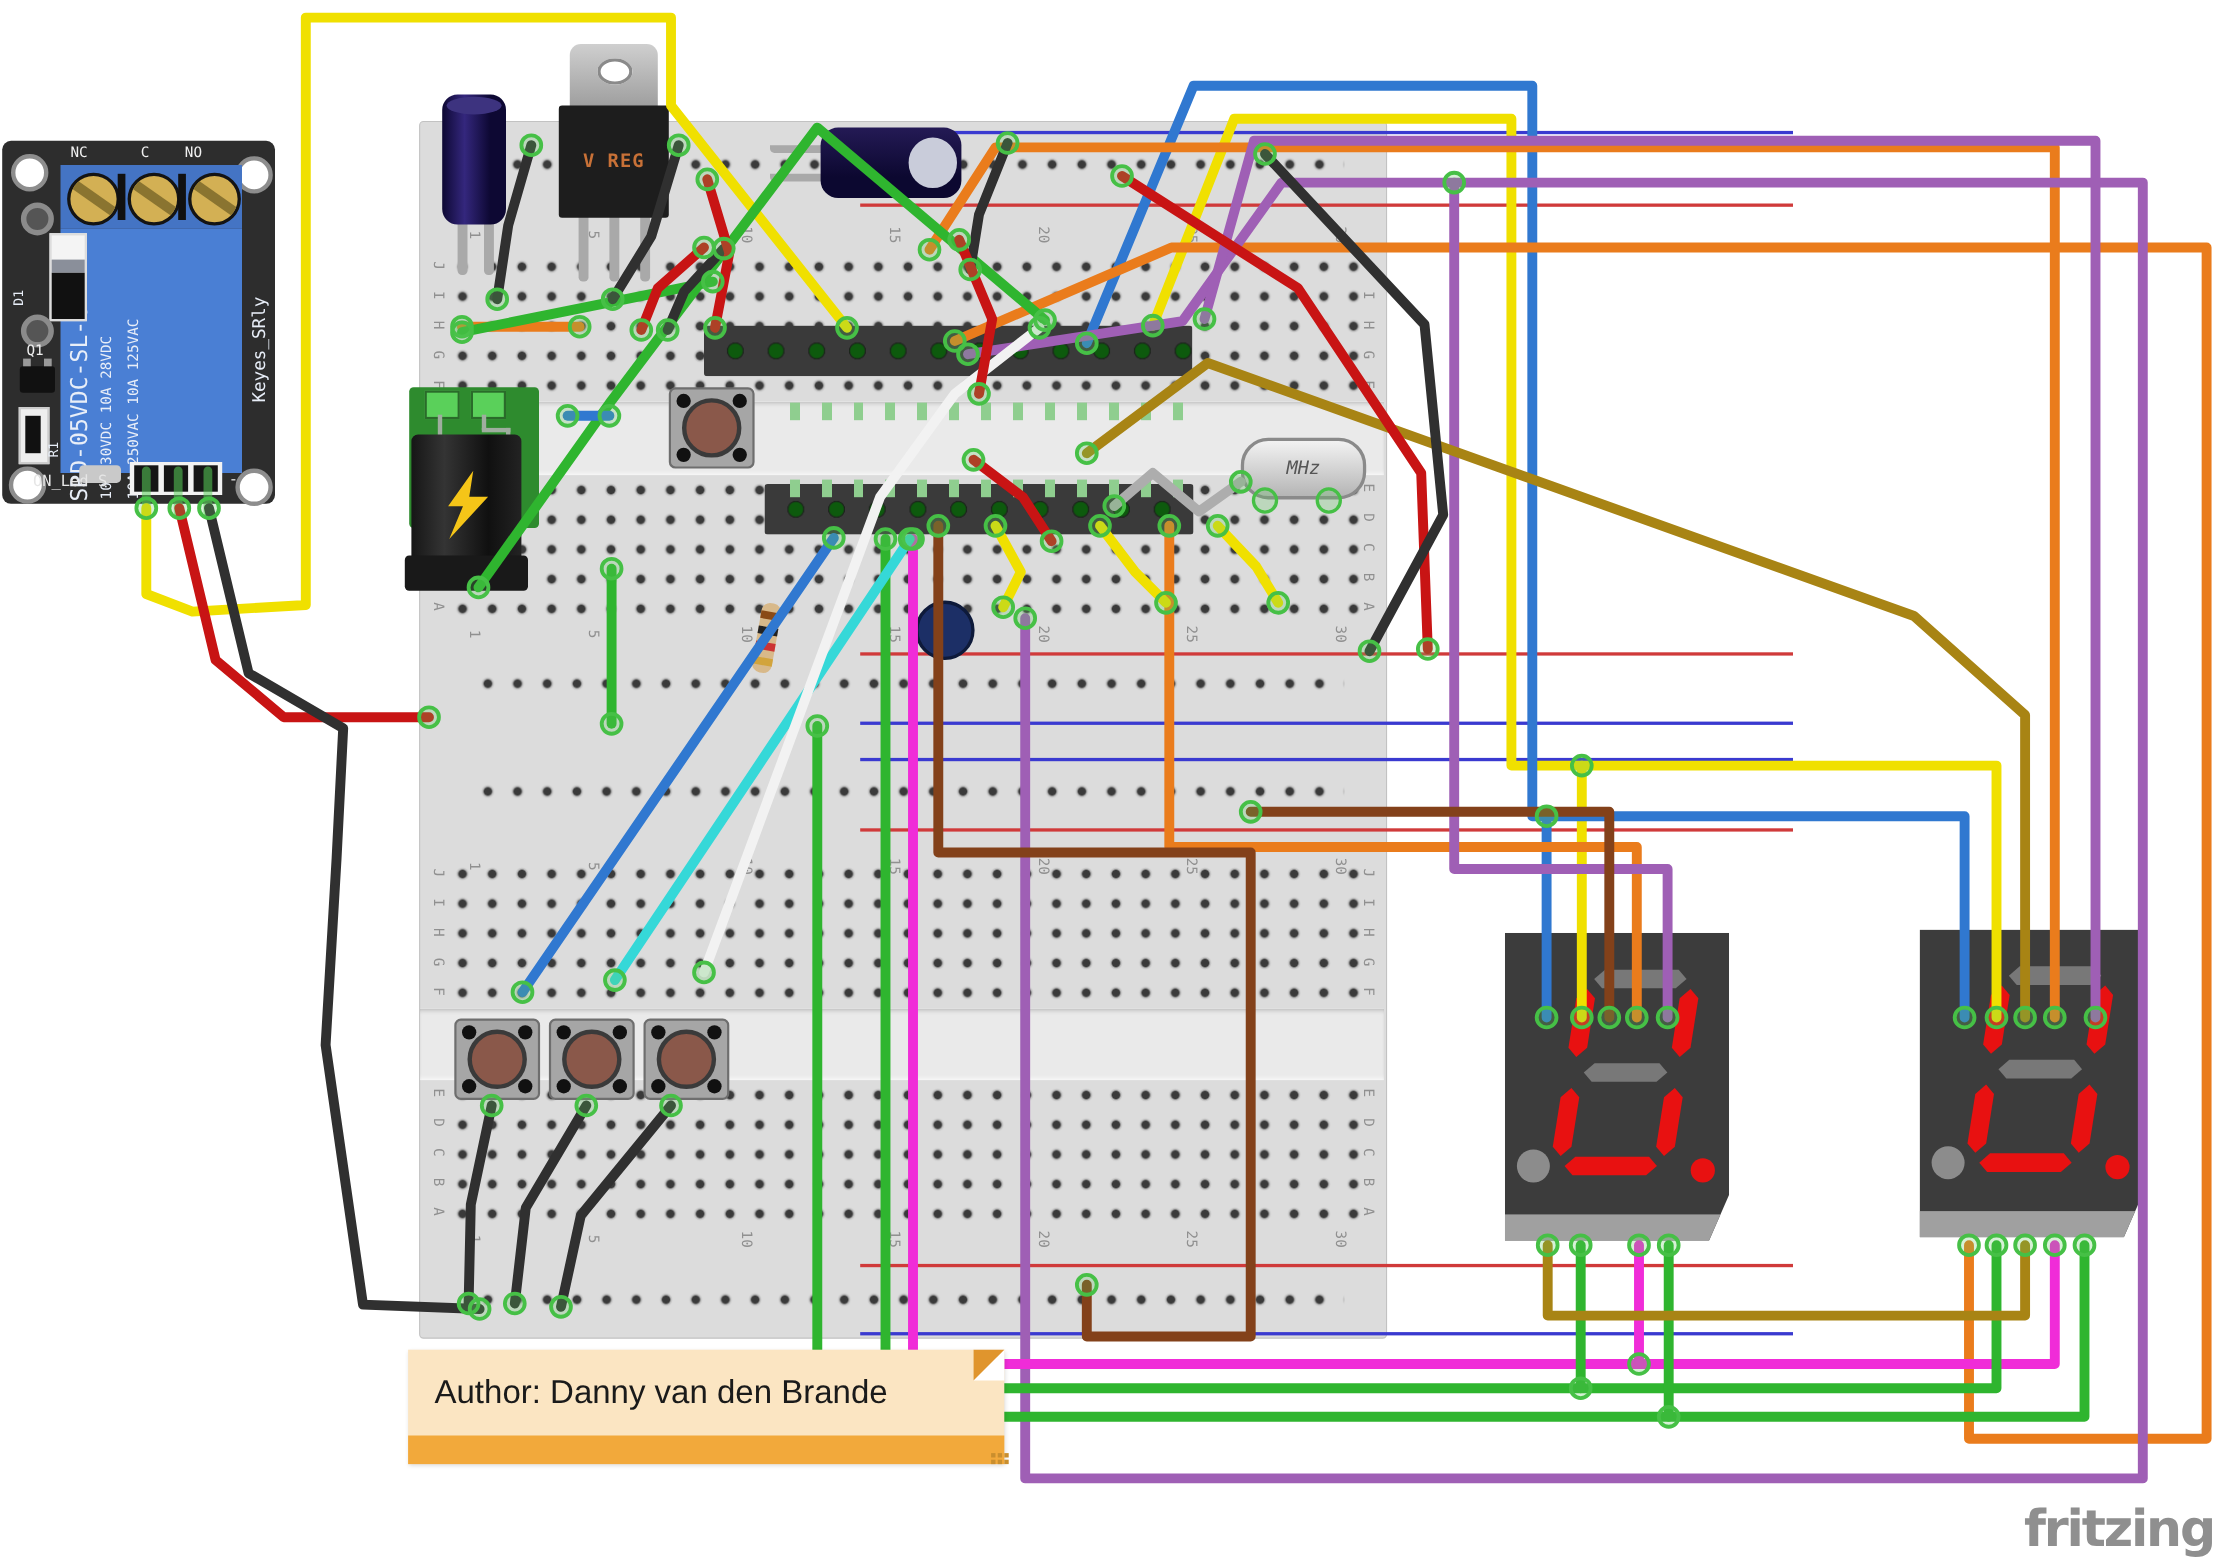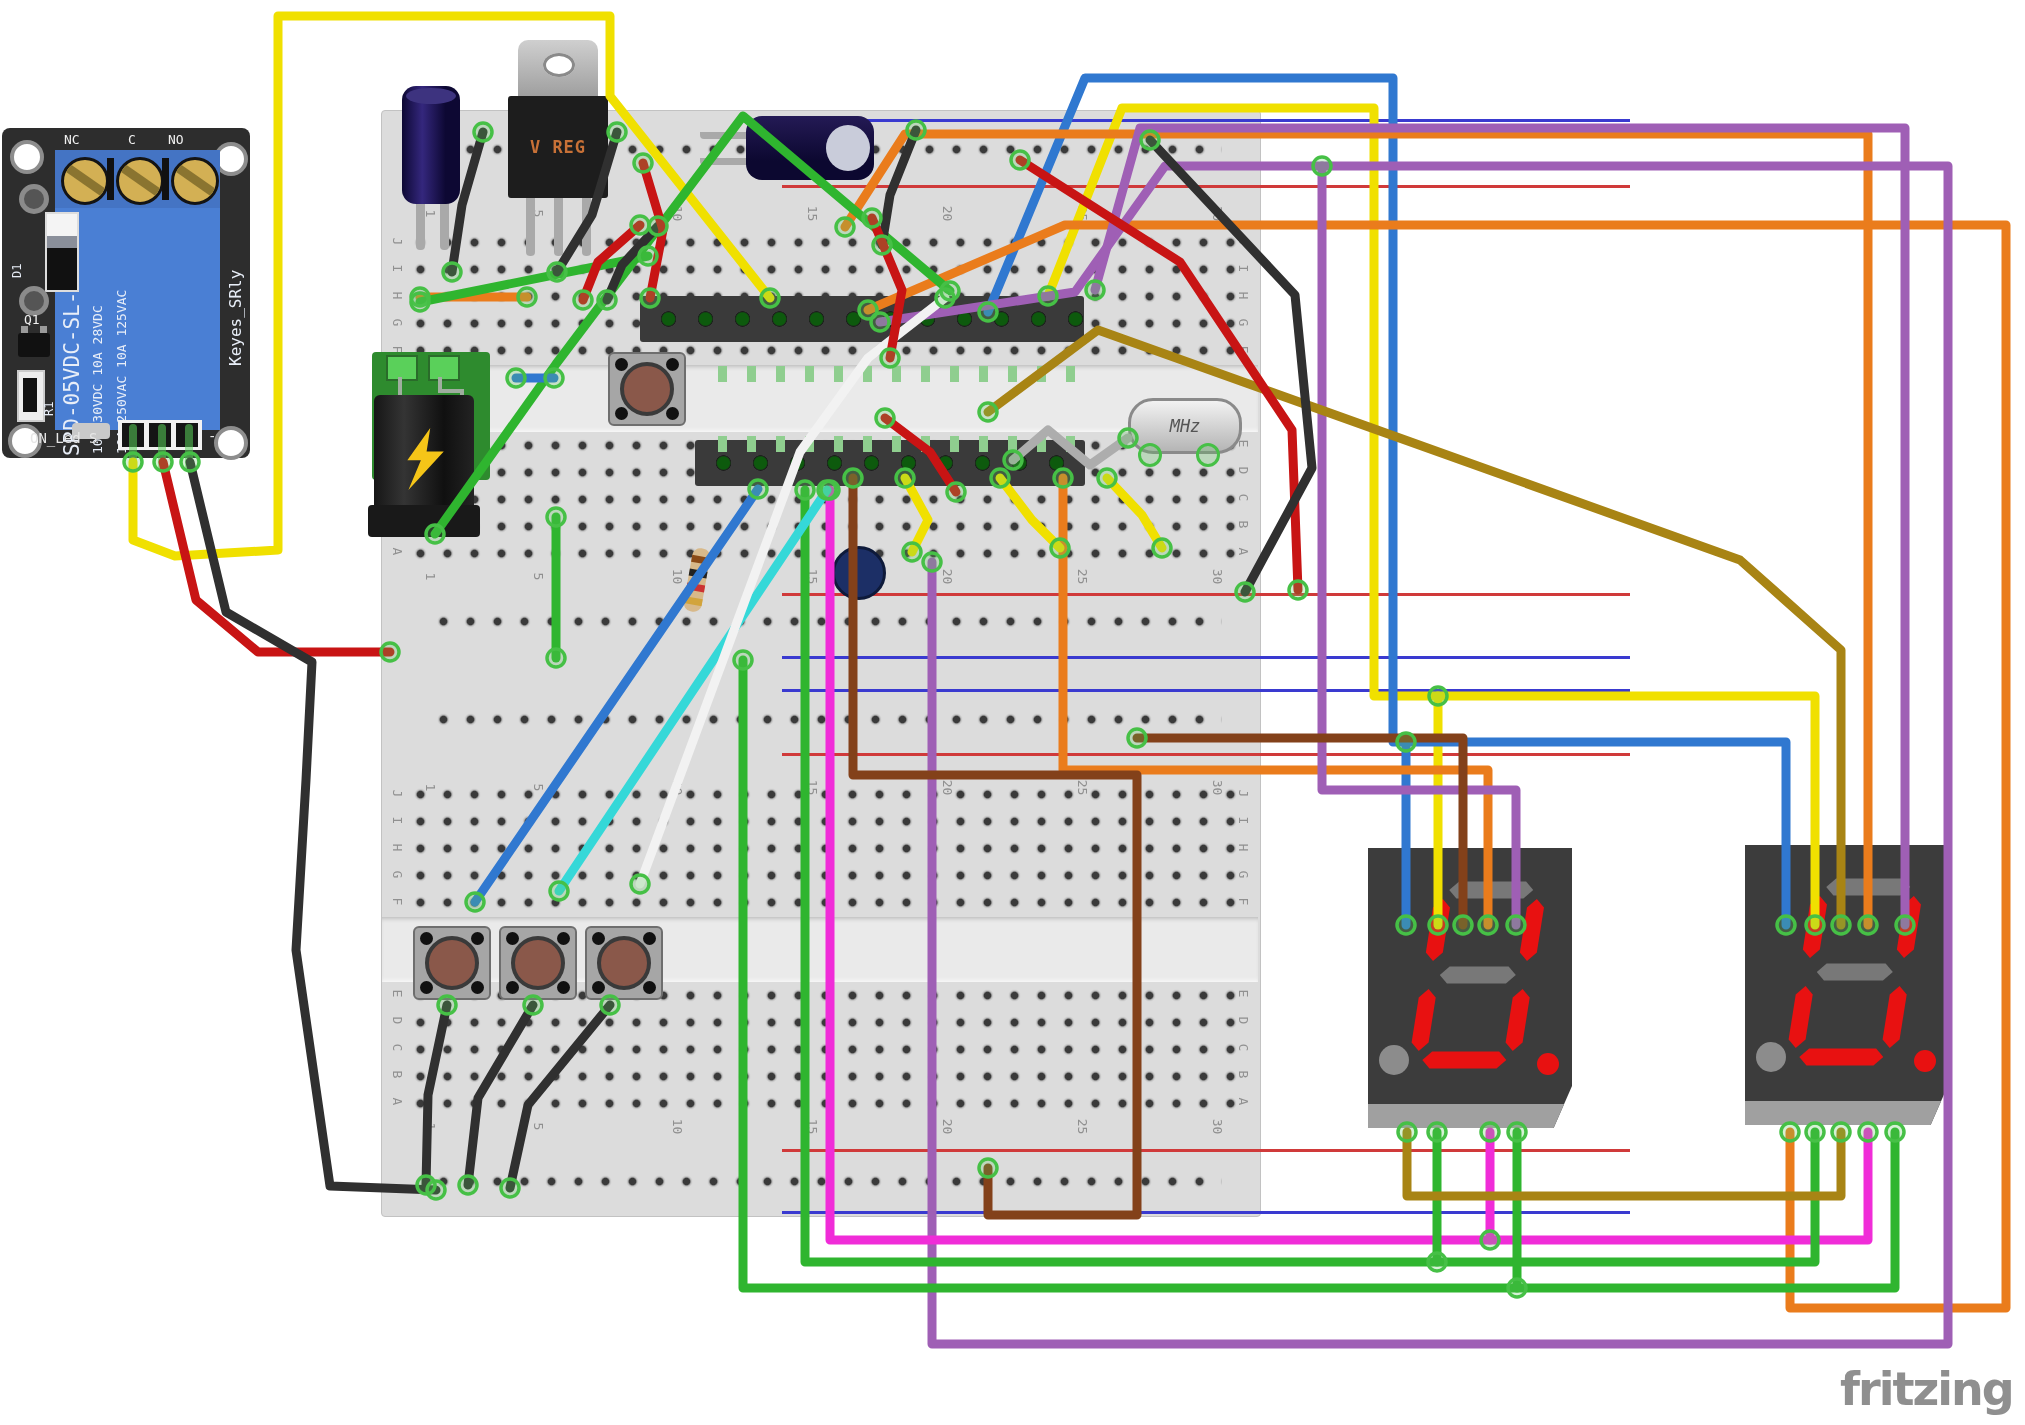--- a/index.html
+++ b/index.html
@@ -503,15 +503,21 @@
       <circle cx="533" cy="1005" r="9" fill="rgba(90,200,90,.25)" stroke="#46c046" stroke-width="3.5"></circle>
       <circle cx="468" cy="1185" r="9" fill="rgba(90,200,90,.25)" stroke="#46c046" stroke-width="3.5"></circle>
       <circle cx="610" cy="1005" r="9" fill="rgba(90,200,90,.25)" stroke="#46c046" stroke-width="3.5"></circle>
       <circle cx="510" cy="1188" r="9" fill="rgba(90,200,90,.25)" stroke="#46c046" stroke-width="3.5"></circle>
       <circle cx="1013" cy="460" r="9" fill="rgba(90,200,90,.25)" stroke="#46c046" stroke-width="3.5"></circle>
       <circle cx="1128" cy="438" r="9" fill="rgba(90,200,90,.25)" stroke="#46c046" stroke-width="3.5"></circle>
       <circle cx="516" cy="378" r="9" fill="rgba(90,200,90,.25)" stroke="#46c046" stroke-width="3.5"></circle>
       <circle cx="554" cy="378" r="9" fill="rgba(90,200,90,.25)" stroke="#46c046" stroke-width="3.5"></circle>
     </svg>
 
+  <div id="note" class="part">
+    <div class="bar"></div>
+    <div class="fold"></div>
+    <span class="txt">Author: Danny van den Brande</span>
+    <div class="dots"></div>
+  </div>
 
   <div id="logo" class="part">fritzing</div>
 </div>
 
 </body></html>

